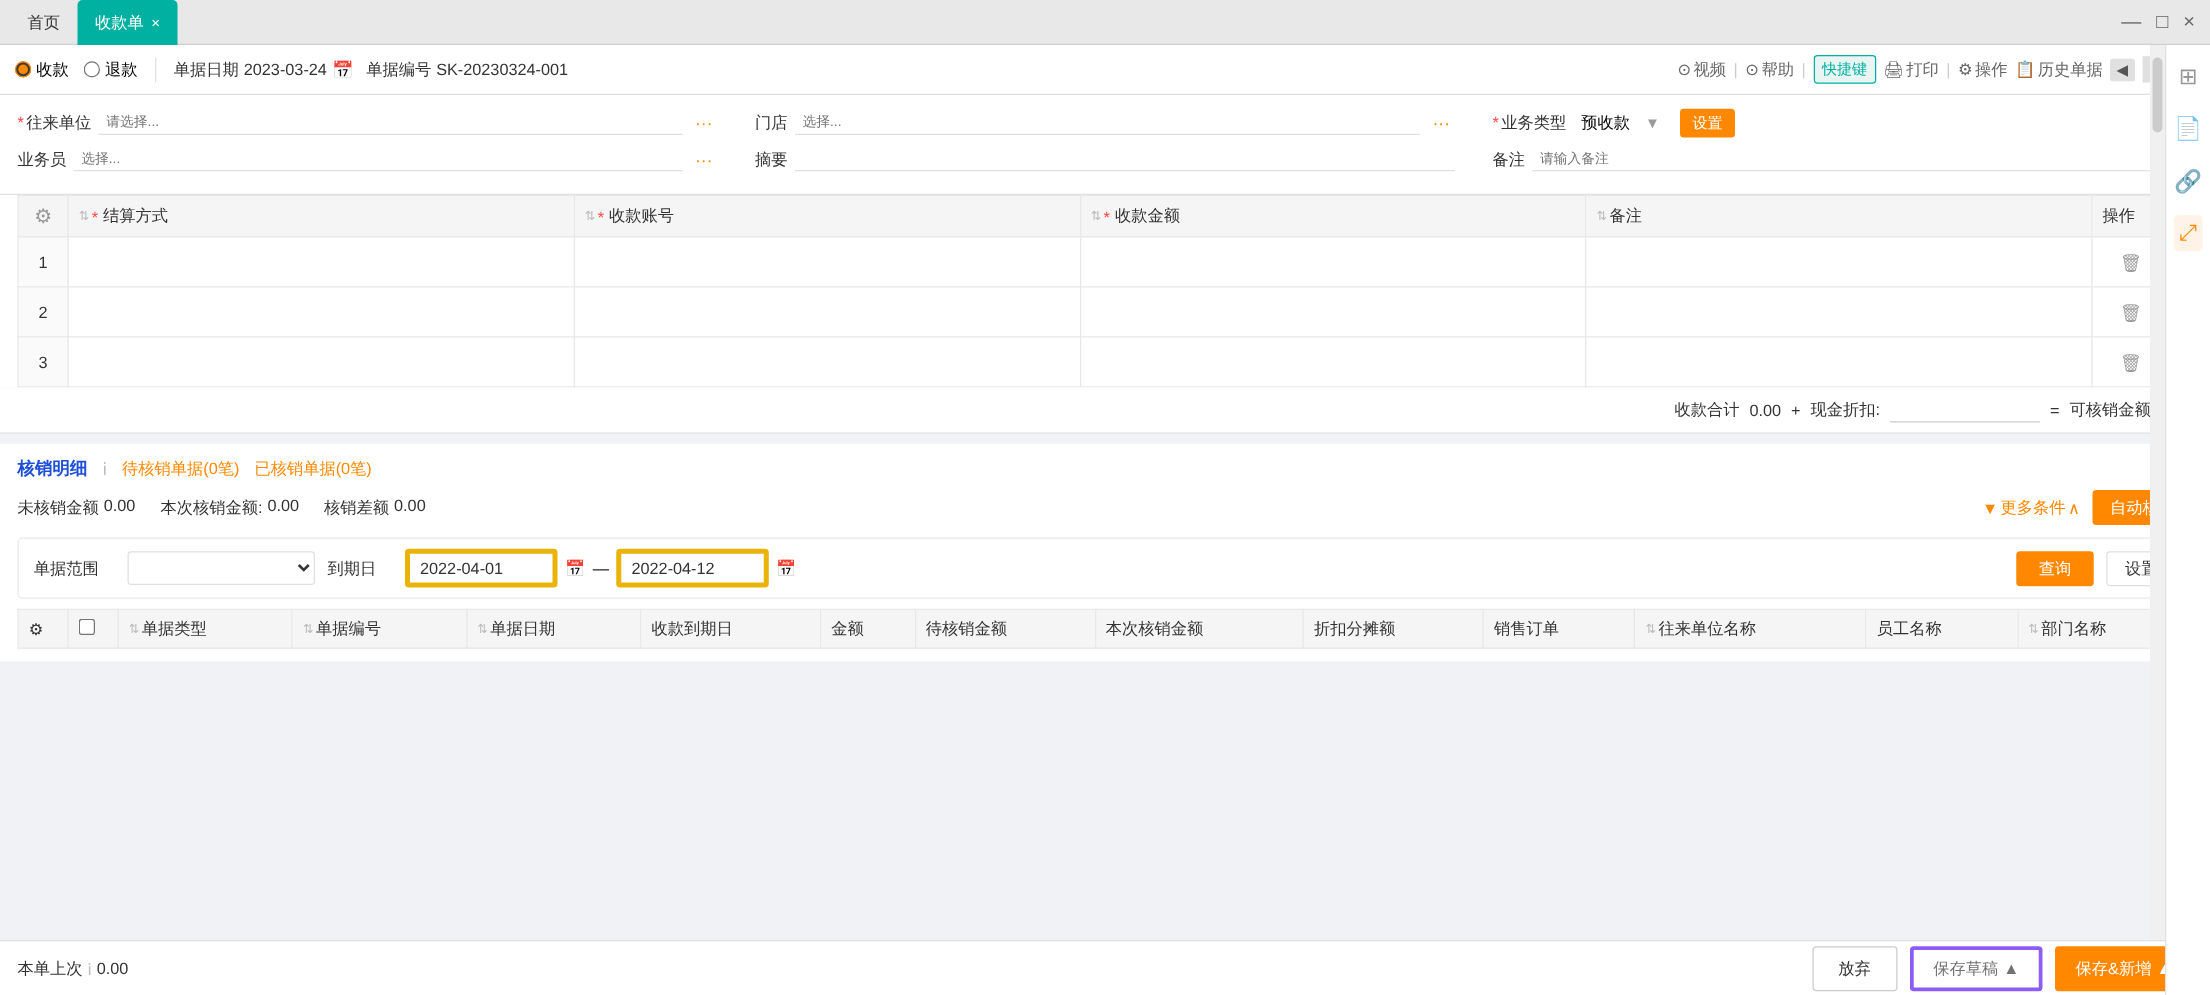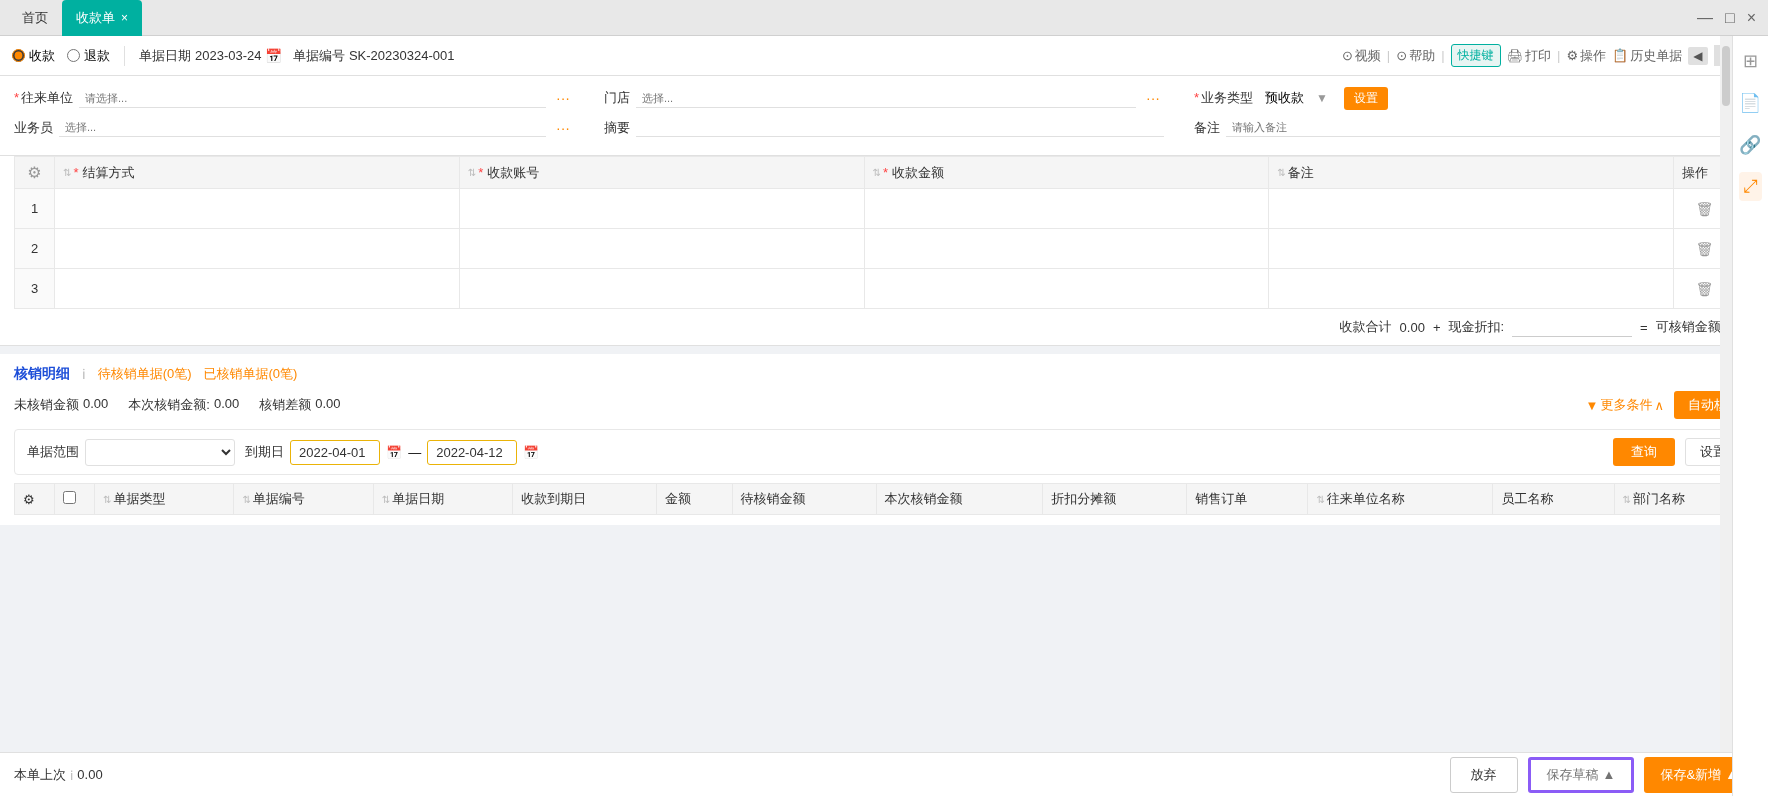--- a/index.html
+++ b/index.html
@@ -95,29 +95,29 @@
     .section-title { font-size: 14px; font-weight: bold; color: #1d4ed8; }
     .info-icon { color: #bbb; cursor: pointer; font-size: 14px; }
     .tab-link { color: #ff8800; cursor: pointer; font-size: 13px; text-decoration: none; }
 
     .writeoff-stats { display: flex; gap: 20px; margin-bottom: 10px; font-size: 13px; color: #333; align-items: center; }
     .stat-item { display: flex; gap: 4px; }
     .filter-btn { color: #ff8800; cursor: pointer; font-size: 13px; display: flex; align-items: center; gap: 2px; }
     .auto-writeoff-btn { background: #ff8800; color: #fff; border: none; border-radius: 3px; padding: 5px 14px; cursor: pointer; font-size: 13px; }
 
     .query-section { display: flex; align-items: center; gap: 10px; padding: 8px 0; border: 1px solid #e8e8e8; border-radius: 4px; padding: 8px 12px; margin-bottom: 8px; }
-    .query-field { display: flex; align-items: center; gap: 6px; }
+    .query-field { display: flex; align-items: center; gap: 23px; }
     .query-label { color: #333; font-size: 13px; white-space: nowrap; }
     .query-select {
       border: 1px solid #e0e0e0; border-radius: 3px; padding: 4px 8px; background: #fff;
       font-size: 13px; min-width: 150px; outline: none; color: #333;
     }
     .date-input {
-      border: 1px solid #eab308; border-radius: 3px; padding: 4px 8px; background: #fff;
-      font-size: 13px; width: 90px; outline: none; color: #333;
+      border: 4px solid #eab308; border-radius: 3px; padding: 4px 8px; background: #fff;
+      font-size: 13px; width: 122px; outline: none; color: #333;
     }
     .date-range { display: flex; align-items: center; gap: 6px; }
     .query-btn { background: #ff8800; color: #fff; border: none; border-radius: 3px; padding: 5px 18px; cursor: pointer; font-size: 13px; margin-left: auto; }
     .settings-btn2 { background: #fff; color: #333; border: 1px solid #e0e0e0; border-radius: 3px; padding: 4px 14px; cursor: pointer; font-size: 13px; }
 
     
     .bottom-table { width: 100%; border-collapse: collapse; }
     .bottom-table th {
       background: #f5f5f5; border: 1px solid #e8e8e8; padding: 6px 8px;
       text-align: left; font-weight: normal; color: #333; font-size: 12px; white-space: nowrap;

